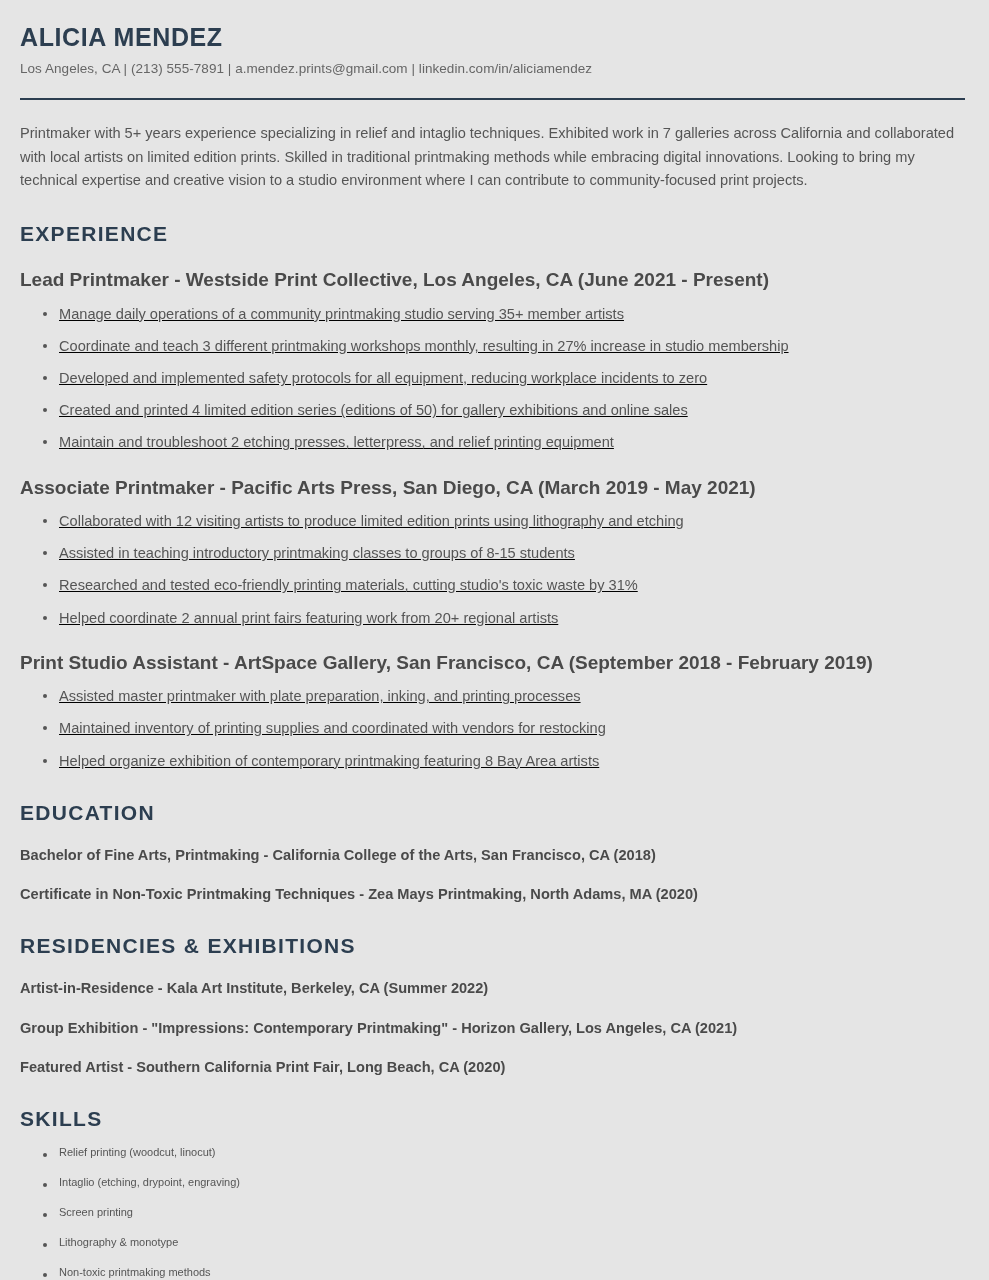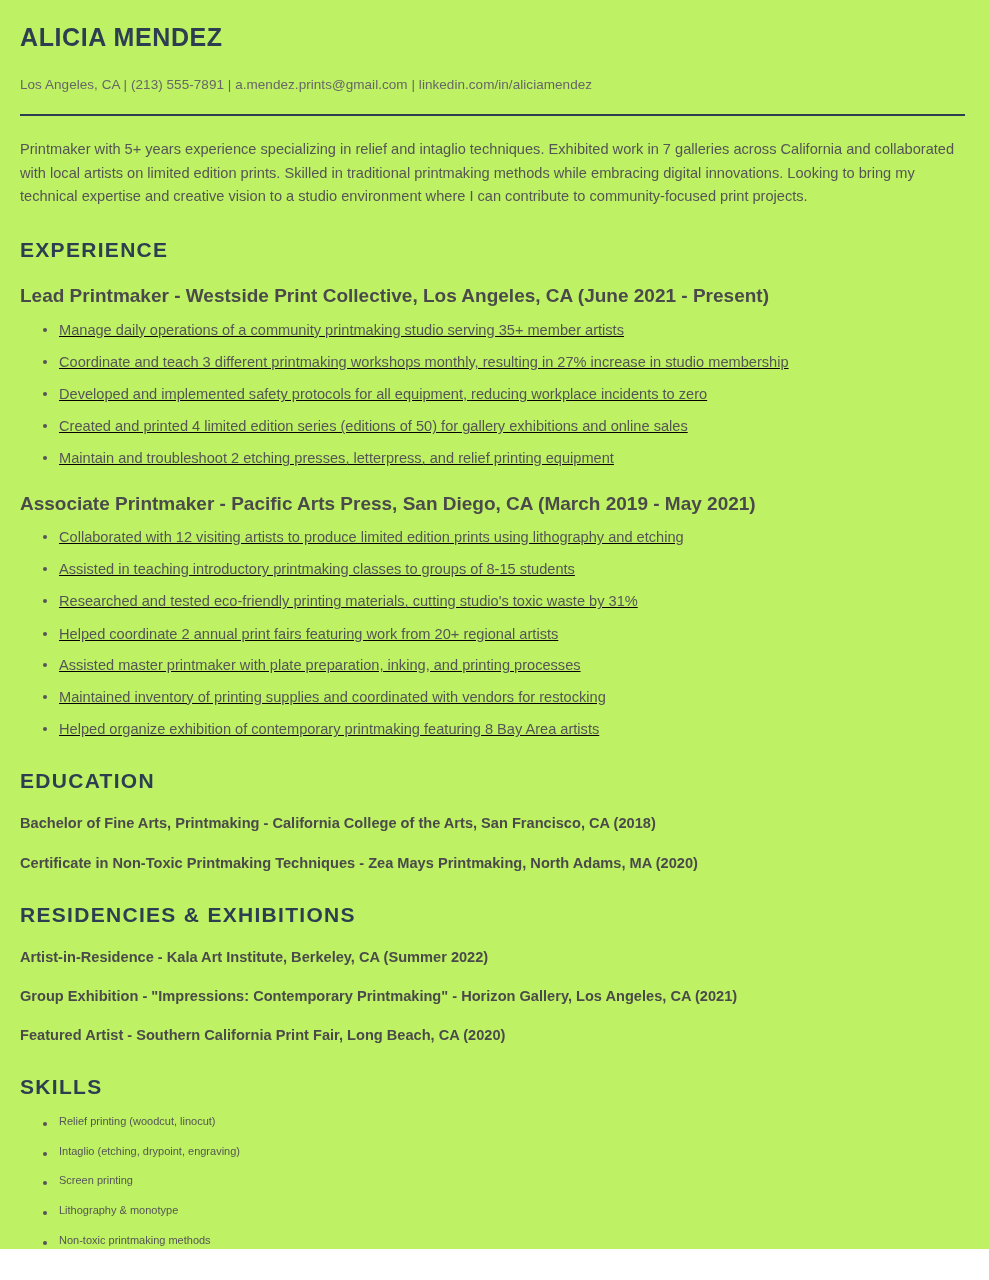--- a/index.html
+++ b/index.html
@@ -11,36 +11,36 @@
   body {
     width: 989px;
     min-height: 1280px;
     font-family: "Liberation Sans", sans-serif;
     -webkit-font-smoothing: antialiased;
   }
   .page {
     width: 989px;
     box-sizing: border-box;
     padding: 22px 24px 0 20px;
-    background: #bef264;
+    background: #e5e5e5;
   }
 
   
   .name {
     font-size: 25px;
     font-weight: bold;
     color: #2c3e50;
     letter-spacing: 0.6px;
     margin: 0 0 0 0;
     line-height: 1.25;
   }
   .contact {
     font-size: 13.5px;
     color: #666666;
-    margin-top: 23px;
+    margin-top: 7px;
     line-height: 1.4;
     letter-spacing: 0.05px;
   }
   .rule {
     height: 2px;
     background: #2c3e50;
     margin-top: 19px;
     width: 945px;
   }
 
@@ -163,20 +163,21 @@
     <div class="entry-title">Associate Printmaker - Pacific Arts Press, San Diego, CA (March 2019 - May 2021)</div>
     <ul class="bullets">
       <li>Collaborated with 12 visiting artists to produce limited edition prints using lithography and etching</li>
       <li>Assisted in teaching introductory printmaking classes to groups of 8-15 students</li>
       <li>Researched and tested eco-friendly printing materials, cutting studio's toxic waste by 31%</li>
       <li>Helped coordinate 2 annual print fairs featuring work from 20+ regional artists</li>
     </ul>
   </div>
 
   <div>
+    <div class="entry-title">Print Studio Assistant - ArtSpace Gallery, San Francisco, CA (September 2018 - February 2019)</div>
     <ul class="bullets">
       <li>Assisted master printmaker with plate preparation, inking, and printing processes</li>
       <li>Maintained inventory of printing supplies and coordinated with vendors for restocking</li>
       <li>Helped organize exhibition of contemporary printmaking featuring 8 Bay Area artists</li>
     </ul>
   </div>
 
   <h2 class="section-heading">EDUCATION</h2>
   <div class="plain-entry first">Bachelor of Fine Arts, Printmaking - California College of the Arts, San Francisco, CA (2018)</div>
   <div class="plain-entry">Certificate in Non-Toxic Printmaking Techniques - Zea Mays Printmaking, North Adams, MA (2020)</div>

